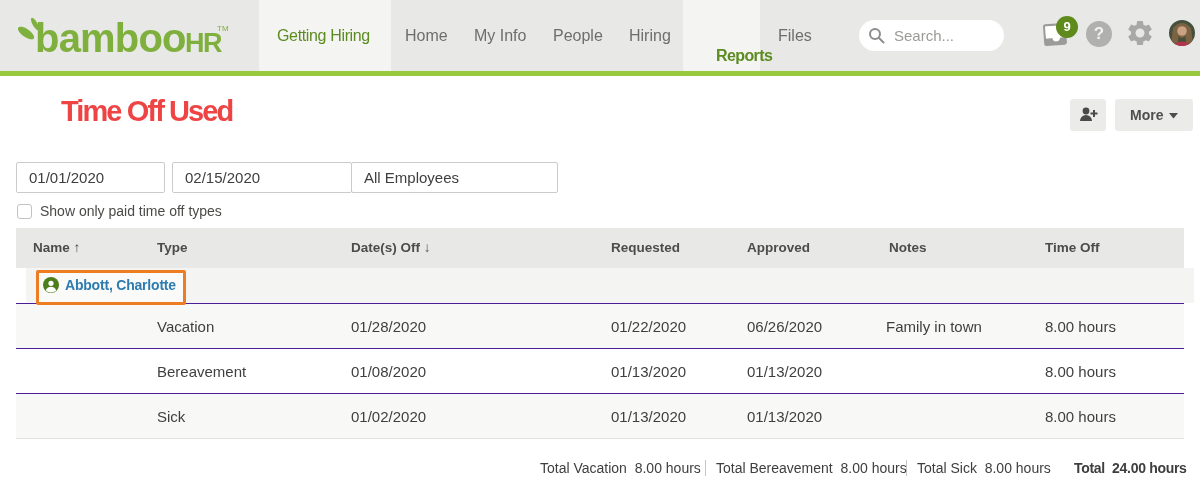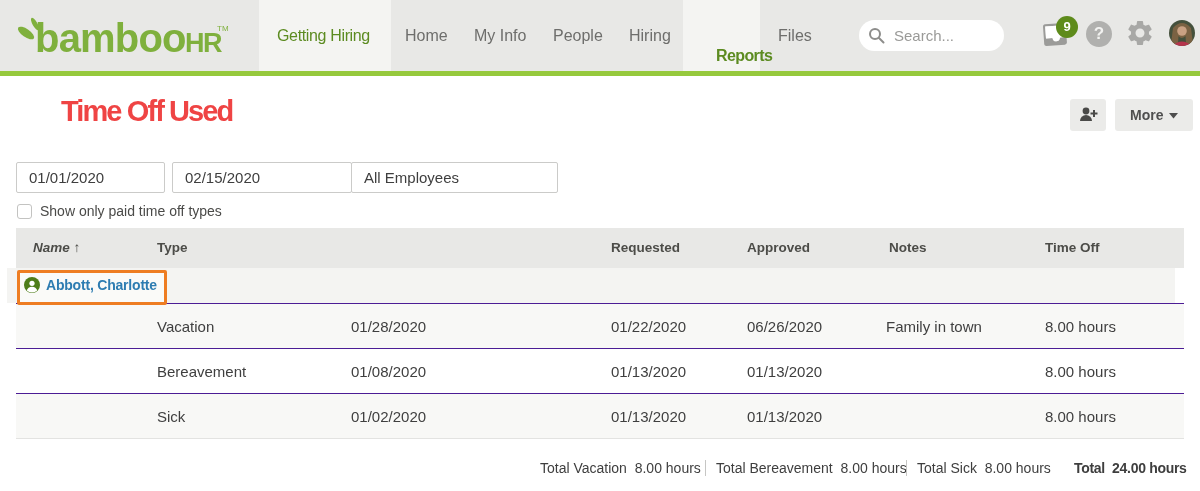--- a/index.html
+++ b/index.html
@@ -32,21 +32,21 @@
 
   .inp { position:absolute; top:162px; height:31px; border:1px solid #cbcbc9; border-radius:2px; background:#fff; font-size:15px; color:#3e3e3e; line-height:29px; padding-left:12px; }
   .dash { position:absolute; left:170px; top:162px; width:14px; text-align:center; line-height:18px; color:#8a8a88; font-size:14px; }
 
   .cbx { position:absolute; left:17px; top:204px; width:15px; height:15px; border:1px solid #c3c3c1; border-radius:3px; background:#fff; }
   .cbxlab { position:absolute; left:40px; top:204px; font-size:14px; line-height:15px; color:#4a4a48; }
 
   
   .thead { position:absolute; left:16px; top:228px; width:1168px; height:40px; background:#e8e8e6; }
   .th { position:absolute; top:0; height:40px; line-height:40px; font-size:13.5px; font-weight:bold; color:#4c4c48; }
-  .row1 { position:absolute; left:7px; top:268px; width:1168px; height:35px; background:#f4f4f2; z-index:5; }
+  .row1 { position:absolute; left:26px; top:268px; width:1168px; height:35px; background:#f4f4f2; z-index:5; }
   .obox { position:absolute; left:10px; top:2px; width:150px; height:35px; border:3px solid #ee7d22; border-radius:2px; background:#fafaf8; }
   .abbott { position:absolute; left:39px; top:0px; height:38px; line-height:35px; color:#2d7cb1; font-size:14px; letter-spacing:-0.2px; font-weight:bold; }
 
   .drow { position:absolute; left:16px; width:1168px; height:45px; border-top:1px solid #4c1d95; }
   .drow.a { background:#f8f8f6; }
   .cell { position:absolute; top:0; height:45px; line-height:46px; font-size:15px; color:#3f3f3f; white-space:nowrap; }
 
   .totals { position:absolute; left:0; top:456px; width:1200px; height:24px; font-size:14px; color:#3e3e3e;margin-left:30px; }
   .tpart { position:absolute; top:0; line-height:24px; }
   .tdiv { position:absolute; top:4px; width:1px; height:16px; background:#c6c6c4; }
@@ -129,22 +129,23 @@
 
   <div class="inp" style="left:16px; width:149px;">01/01/2020</div>
   <div class="dash">–</div>
   <div class="inp" style="left:172px; width:180px;">02/15/2020</div>
   <div class="inp" style="left:351px; width:207px;">All Employees</div>
 
   <div class="cbx"></div>
   <div class="cbxlab">Show only paid time off types</div>
 
   <div class="thead">
-    <div class="th" style="left:17px;font-style:italic;">Name ↑</div>
+    <div class="th" style="left:17px;">Name ↑</div>
     <div class="th" style="left:141px;">Type</div>
+    <div class="th" style="left:335px;">Date(s) Off ↓</div>
     <div class="th" style="left:595px;">Requested</div>
     <div class="th" style="left:731px;">Approved</div>
     <div class="th" style="left:873px;">Notes</div>
     <div class="th" style="left:1029px;">Time Off</div>
   </div>
 
   <div class="row1">
     <div class="obox"></div>
     <svg style="position:absolute;left:16.5px;top:9px;" width="16" height="16" viewBox="0 0 16 16">
       <circle cx="8" cy="8" r="8" fill="#4e7d19"></circle>

